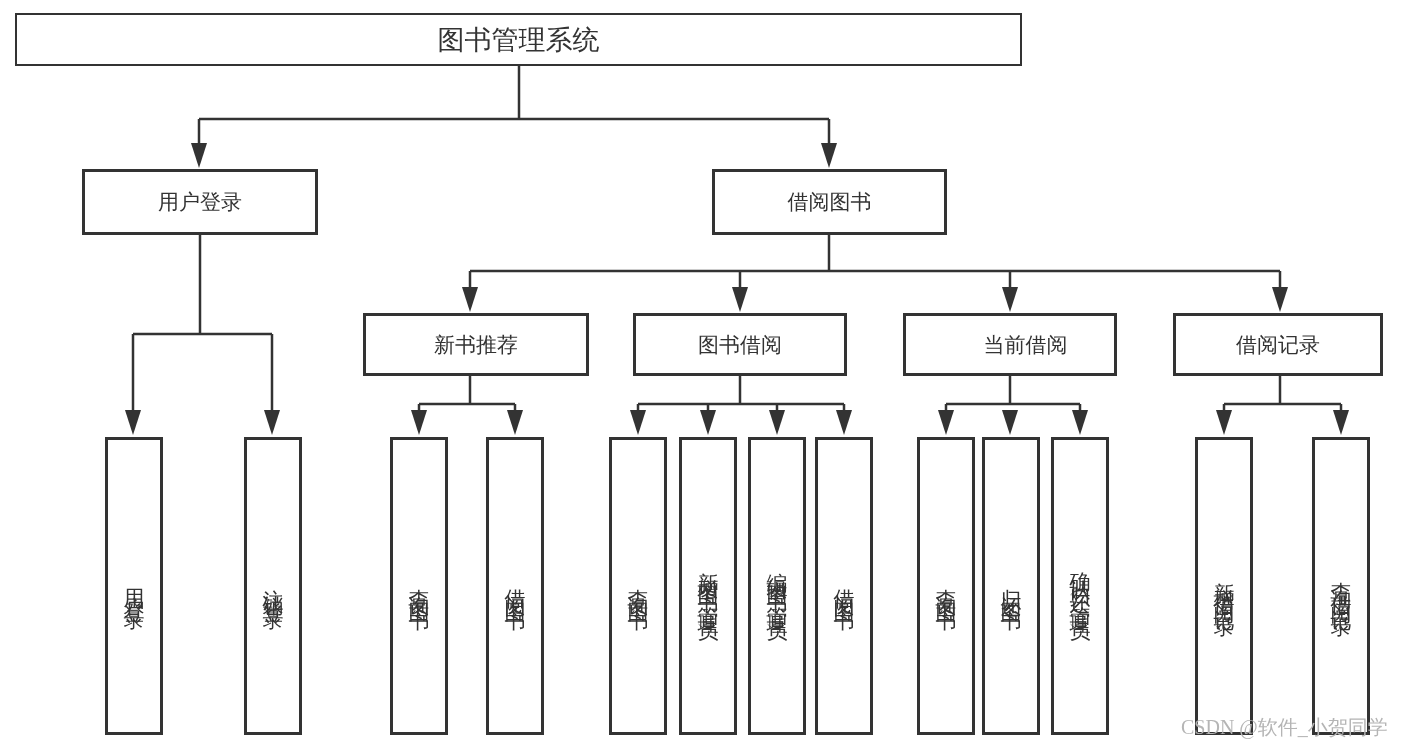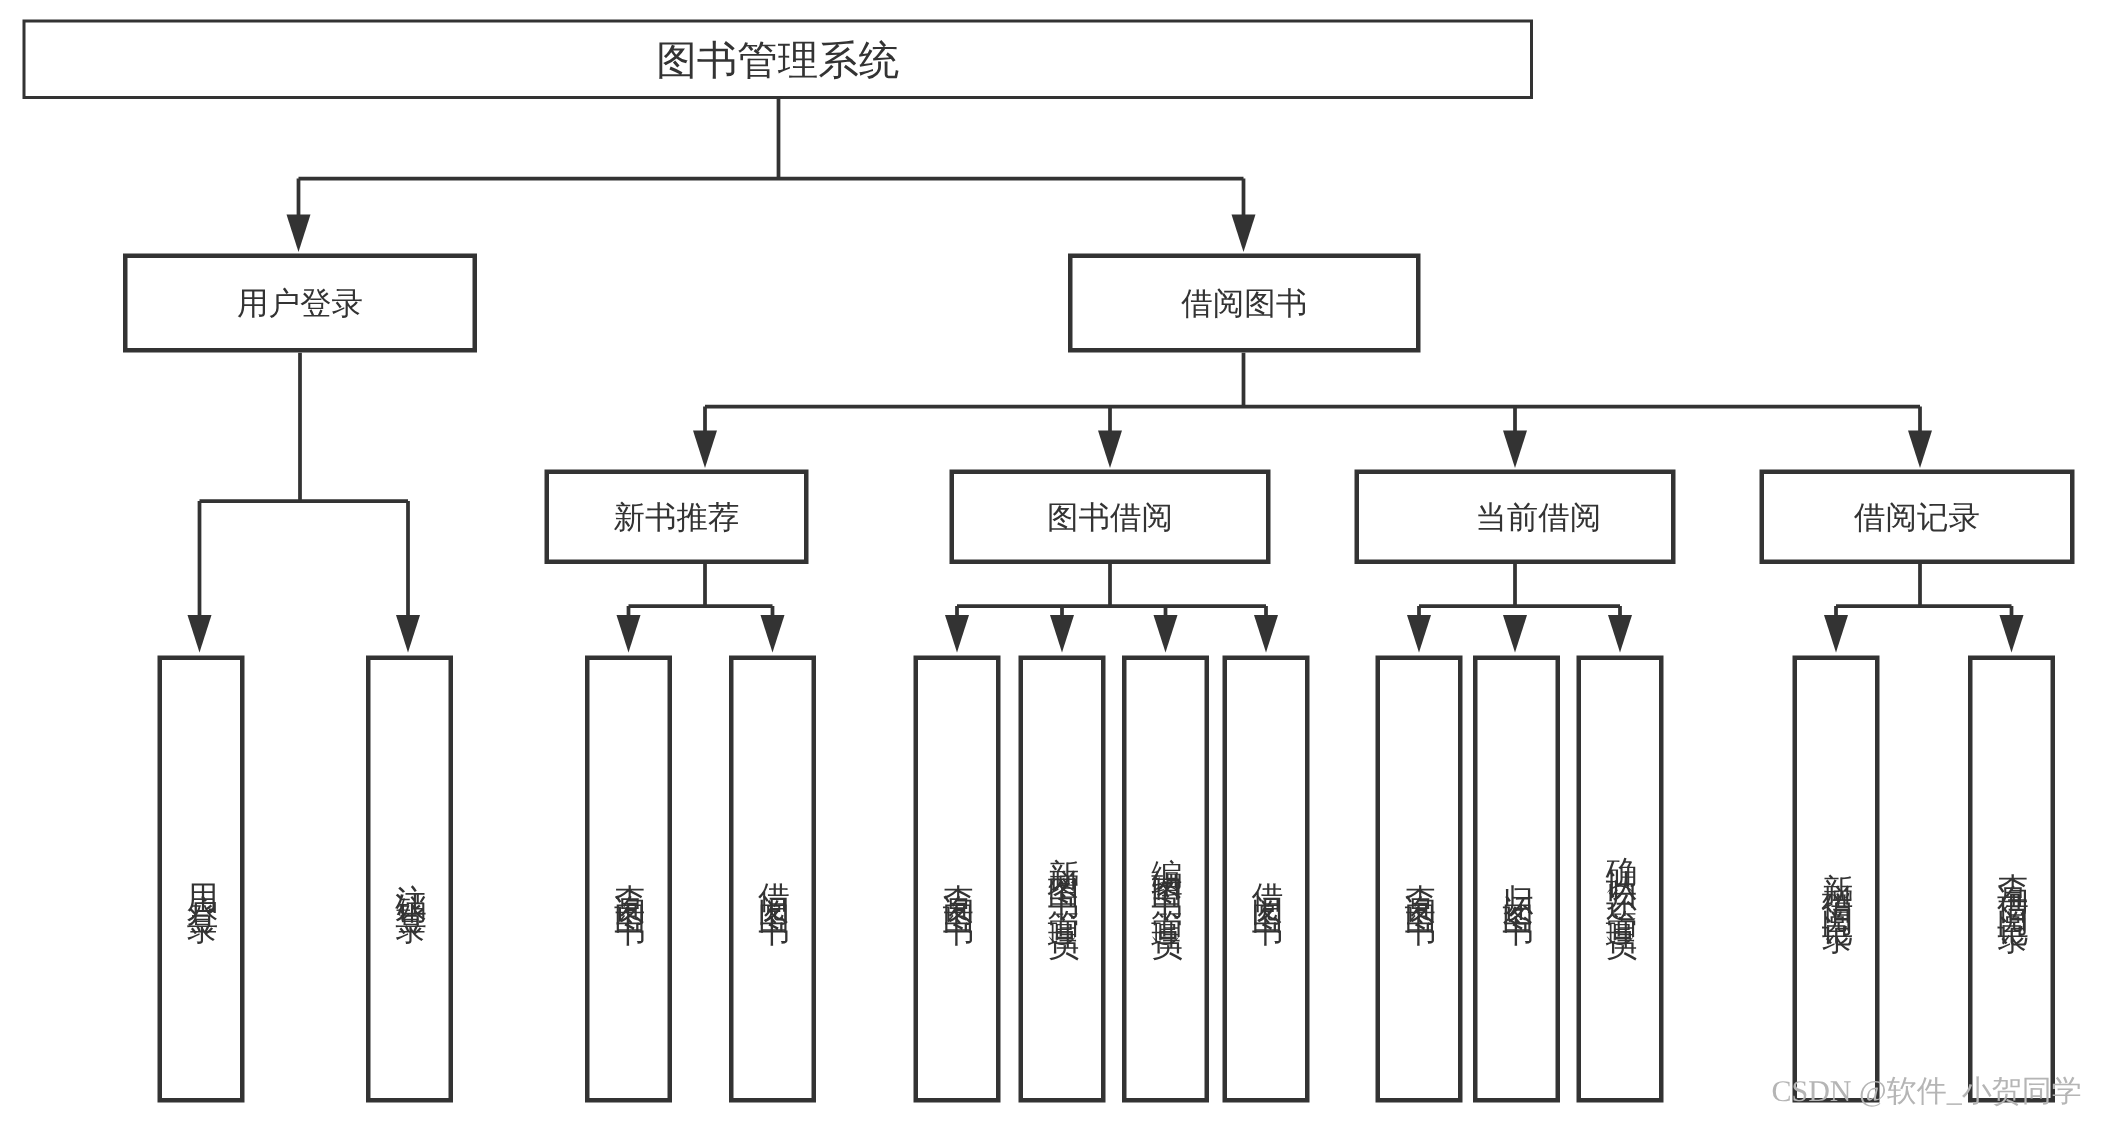--- a/index.html
+++ b/index.html
@@ -142,21 +142,21 @@
     <span>图书管理系统</span>
   </div>
 
   <div class="node branch" style="left:82px; top:169px; width:236px; height:66px;">
     <span>用户登录</span>
   </div>
   <div class="node branch" style="left:712px; top:169px; width:235px; height:66px;">
     <span>借阅图书</span>
   </div>
 
-  <div class="node branch" style="left:363px; top:313px; width:176px; height:63px;">
+  <div class="node branch" style="left:363px; top:313px; width:226px; height:63px;">
     <span>新书推荐</span>
   </div>
   <div class="node branch" style="left:633px; top:313px; width:214px; height:63px;">
     <span>图书借阅</span>
   </div>
   <div class="node branch" style="left:903px; top:313px; width:214px; height:63px;padding-left:31px;">
     <span>当前借阅</span>
   </div>
   <div class="node branch" style="left:1173px; top:313px; width:210px; height:63px;">
     <span>借阅记录</span>

